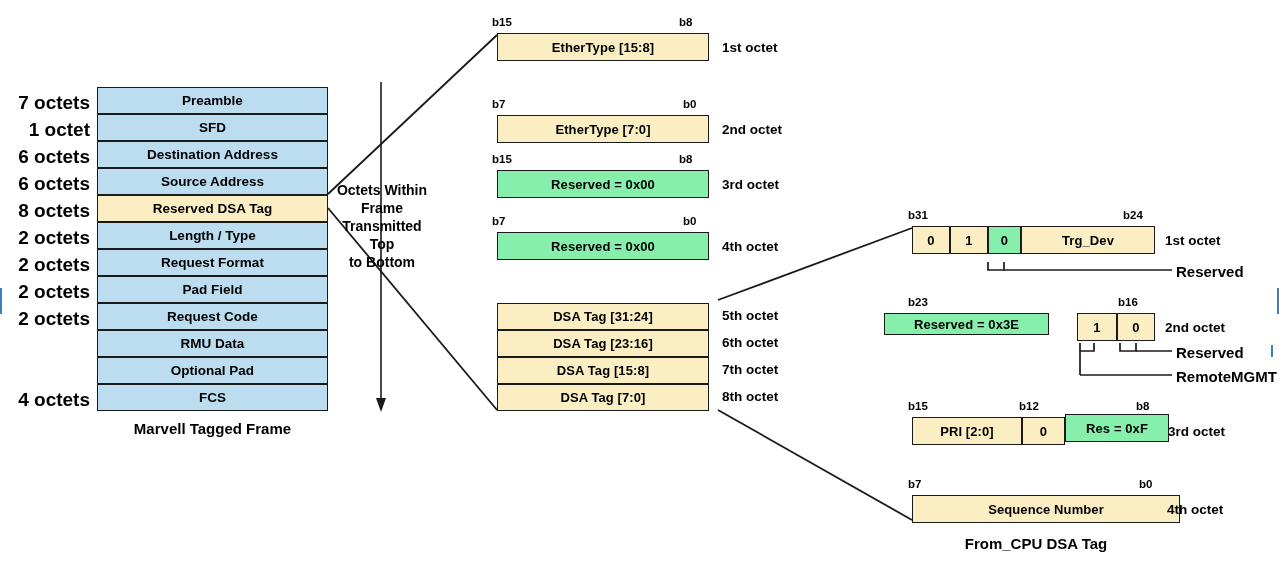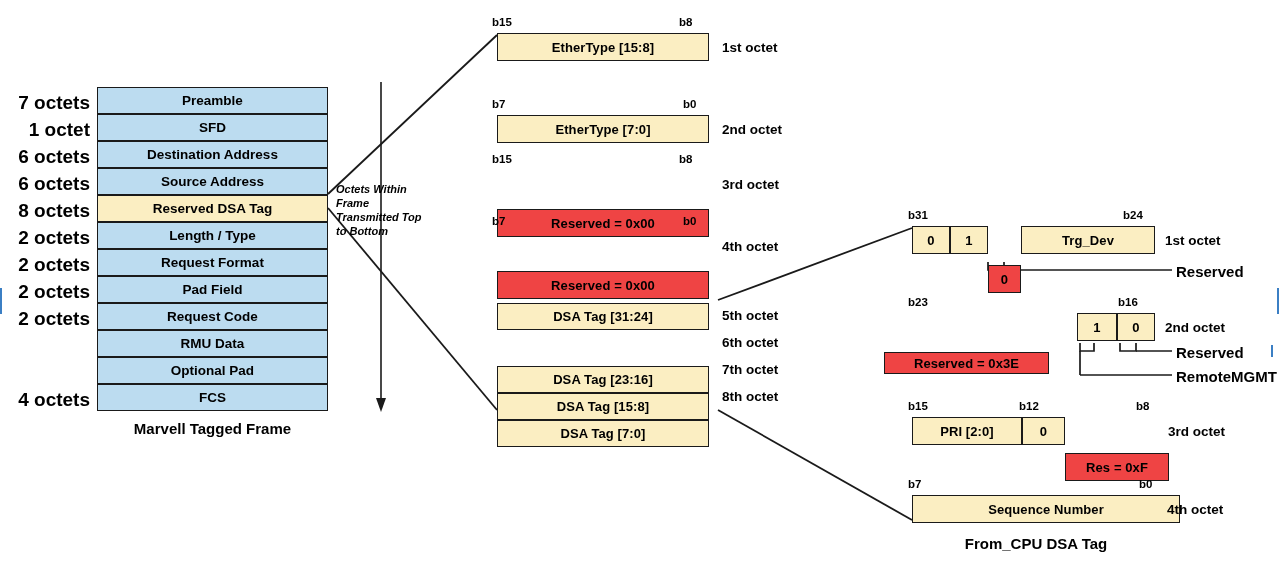--- a/index.html
+++ b/index.html
@@ -12,23 +12,23 @@
   .stage{position:absolute;left:0;top:0;width:1279px;height:563px;}
 
   
   .cell{
     position:absolute;box-sizing:border-box;
     border:1.6px solid #1a1a1a;
     display:flex;align-items:center;justify-content:center;
     font-size:13px;font-weight:bold;letter-spacing:.1px;
     line-height:1;white-space:nowrap;
   }
-  .blue{background:#ef4444;margin-top:39px;}
+  .blue{background:#86efac;}
   .yellow{background:#fbeec2;}
-  .nb-top{border-top-width:0.8px;margin-top:36px;}
+  .nb-top{border-top-width:0.8px;}
 
   
   .frame-row{
     position:absolute;left:97px;width:231px;height:27px;
     box-sizing:border-box;border:1.5px solid #1a1a1a;
     display:flex;align-items:center;justify-content:center;
     font-size:13.5px;font-weight:bold;background:#bcdcf0;
   }
   .frame-row.hl{background:#fbeec2;}
   .oct-label{
@@ -46,22 +46,22 @@
   }
   .octlab{
     position:absolute;font-size:13.5px;font-weight:bold;white-space:nowrap;
   }
   .sidelab{
     position:absolute;font-size:15px;font-weight:bold;white-space:nowrap;
   }
 
   
   .center-note{
-    position:absolute;text-align:left;font-size:11px;font-weight:bold;
-    line-height:1.28;white-space:pre-line;font-style:italic;
+    position:absolute;text-align:center;font-size:14px;font-weight:bold;
+    line-height:1.28;white-space:pre-line;
   }
 
   .caption-right{
     position:absolute;font-size:15px;font-weight:bold;text-align:center;
     white-space:nowrap;
   }
 
   svg.lines{position:absolute;left:0;top:0;width:1279px;height:563px;
             pointer-events:none;}
   svg.lines line, svg.lines path, svg.lines polyline{

